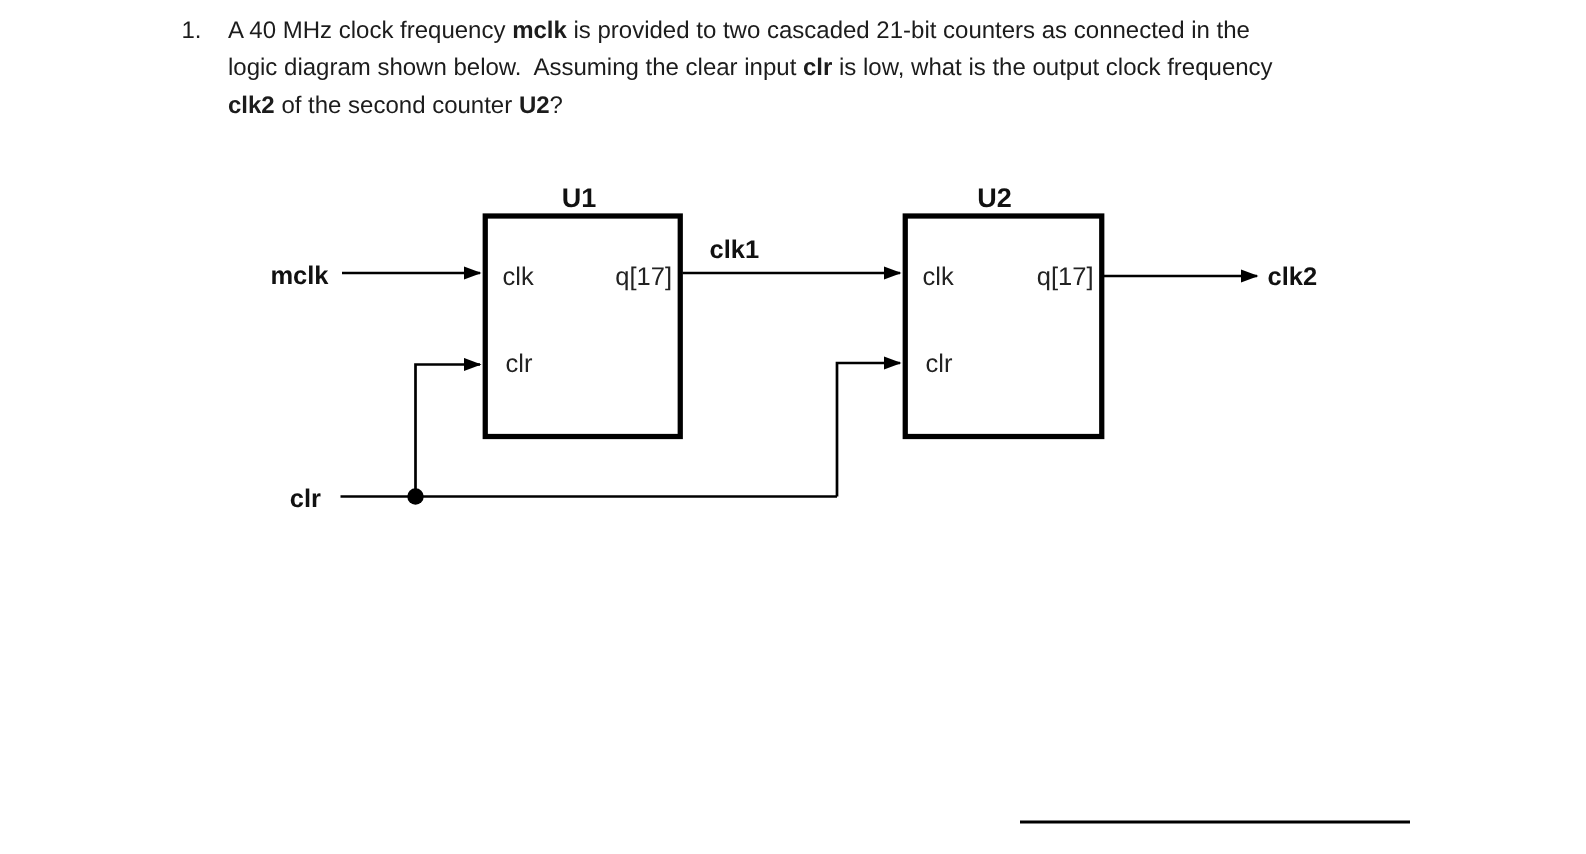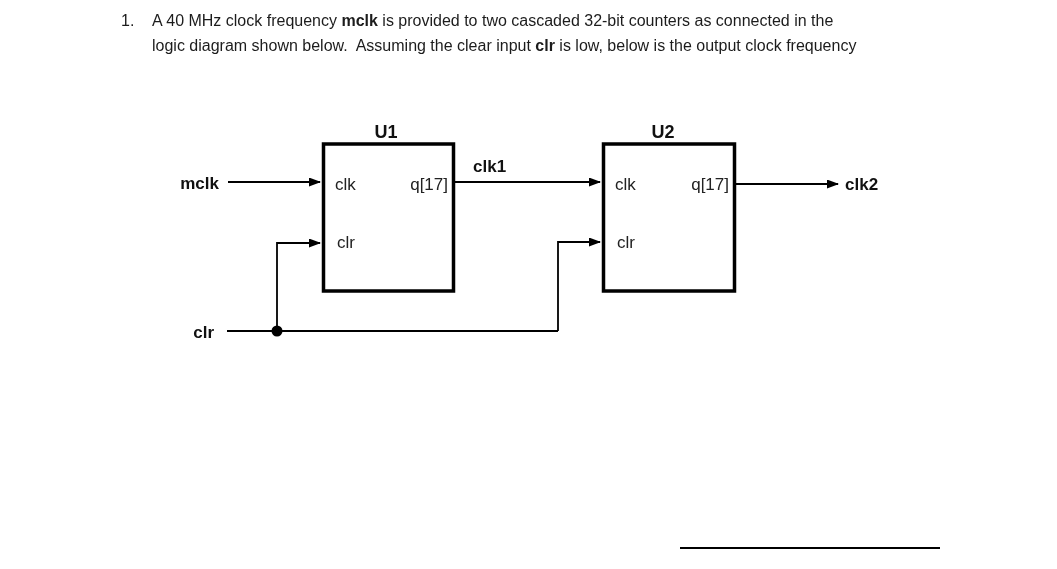--- a/index.html
+++ b/index.html
@@ -66,22 +66,23 @@
     height: 0;
     border-top: 2px solid #000000;
   }
 </style>
 </head>
 <body>
 
 <div class="question-block">
   <div class="q-number">1.</div>
   <div class="q-lines">
-    <div class="q-line"><span>A 40 MHz clock frequency </span><span class="b">mclk</span><span> is provided to two cascaded 32-bit counters as connected in the</span></div>
-    <div class="q-line"><span>logic diagram shown below.  Assuming the clear input </span><span class="b">clr</span><span> is low, below is the output clock frequency</span></div>
+    <div class="q-line"><span>A 40 MHz clock frequency </span><span class="b">mclk</span><span> is provided to two cascaded 21-bit counters as connected in the</span></div>
+    <div class="q-line"><span>logic diagram shown below.  Assuming the clear input </span><span class="b">clr</span><span> is low, what is the output clock frequency</span></div>
+    <div class="q-line"><span class="b">clk2</span><span> of the second counter </span><span class="b">U2</span><span>?</span></div>
   </div>
 </div>
 
 <svg class="diagram-svg" width="1057" height="569" viewBox="0 0 1057 569" xmlns="http://www.w3.org/2000/svg">
   <defs>
     <marker id="arrow" markerUnits="userSpaceOnUse" markerWidth="13" markerHeight="10" refX="11" refY="4.5" orient="auto">
       <polygon points="0,0 12,4.5 0,9" fill="#000000"></polygon>
     </marker>
   </defs>
 

